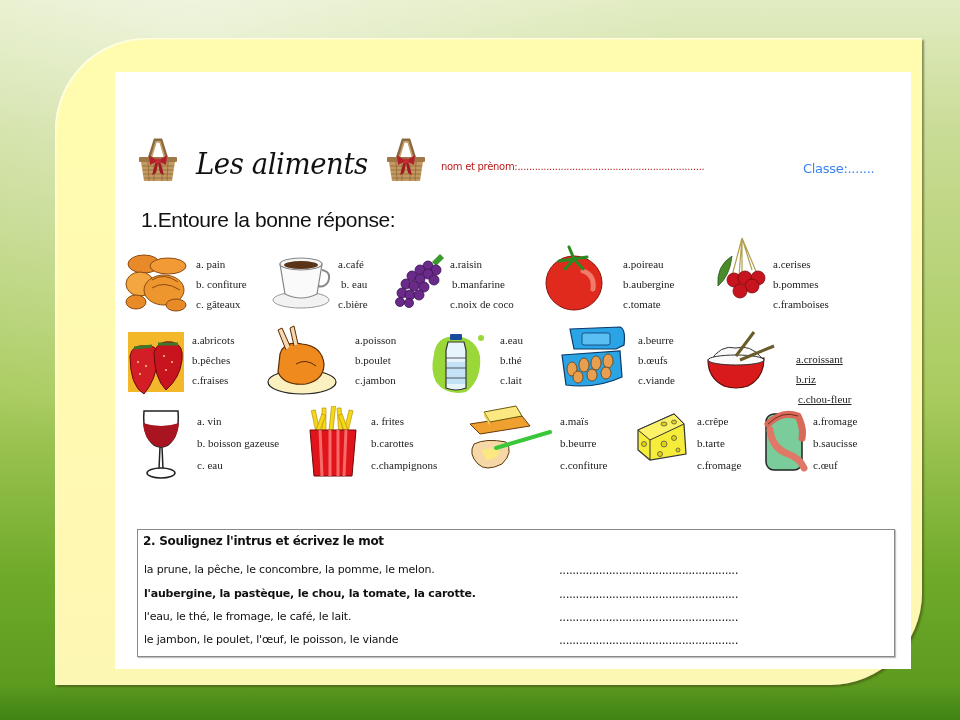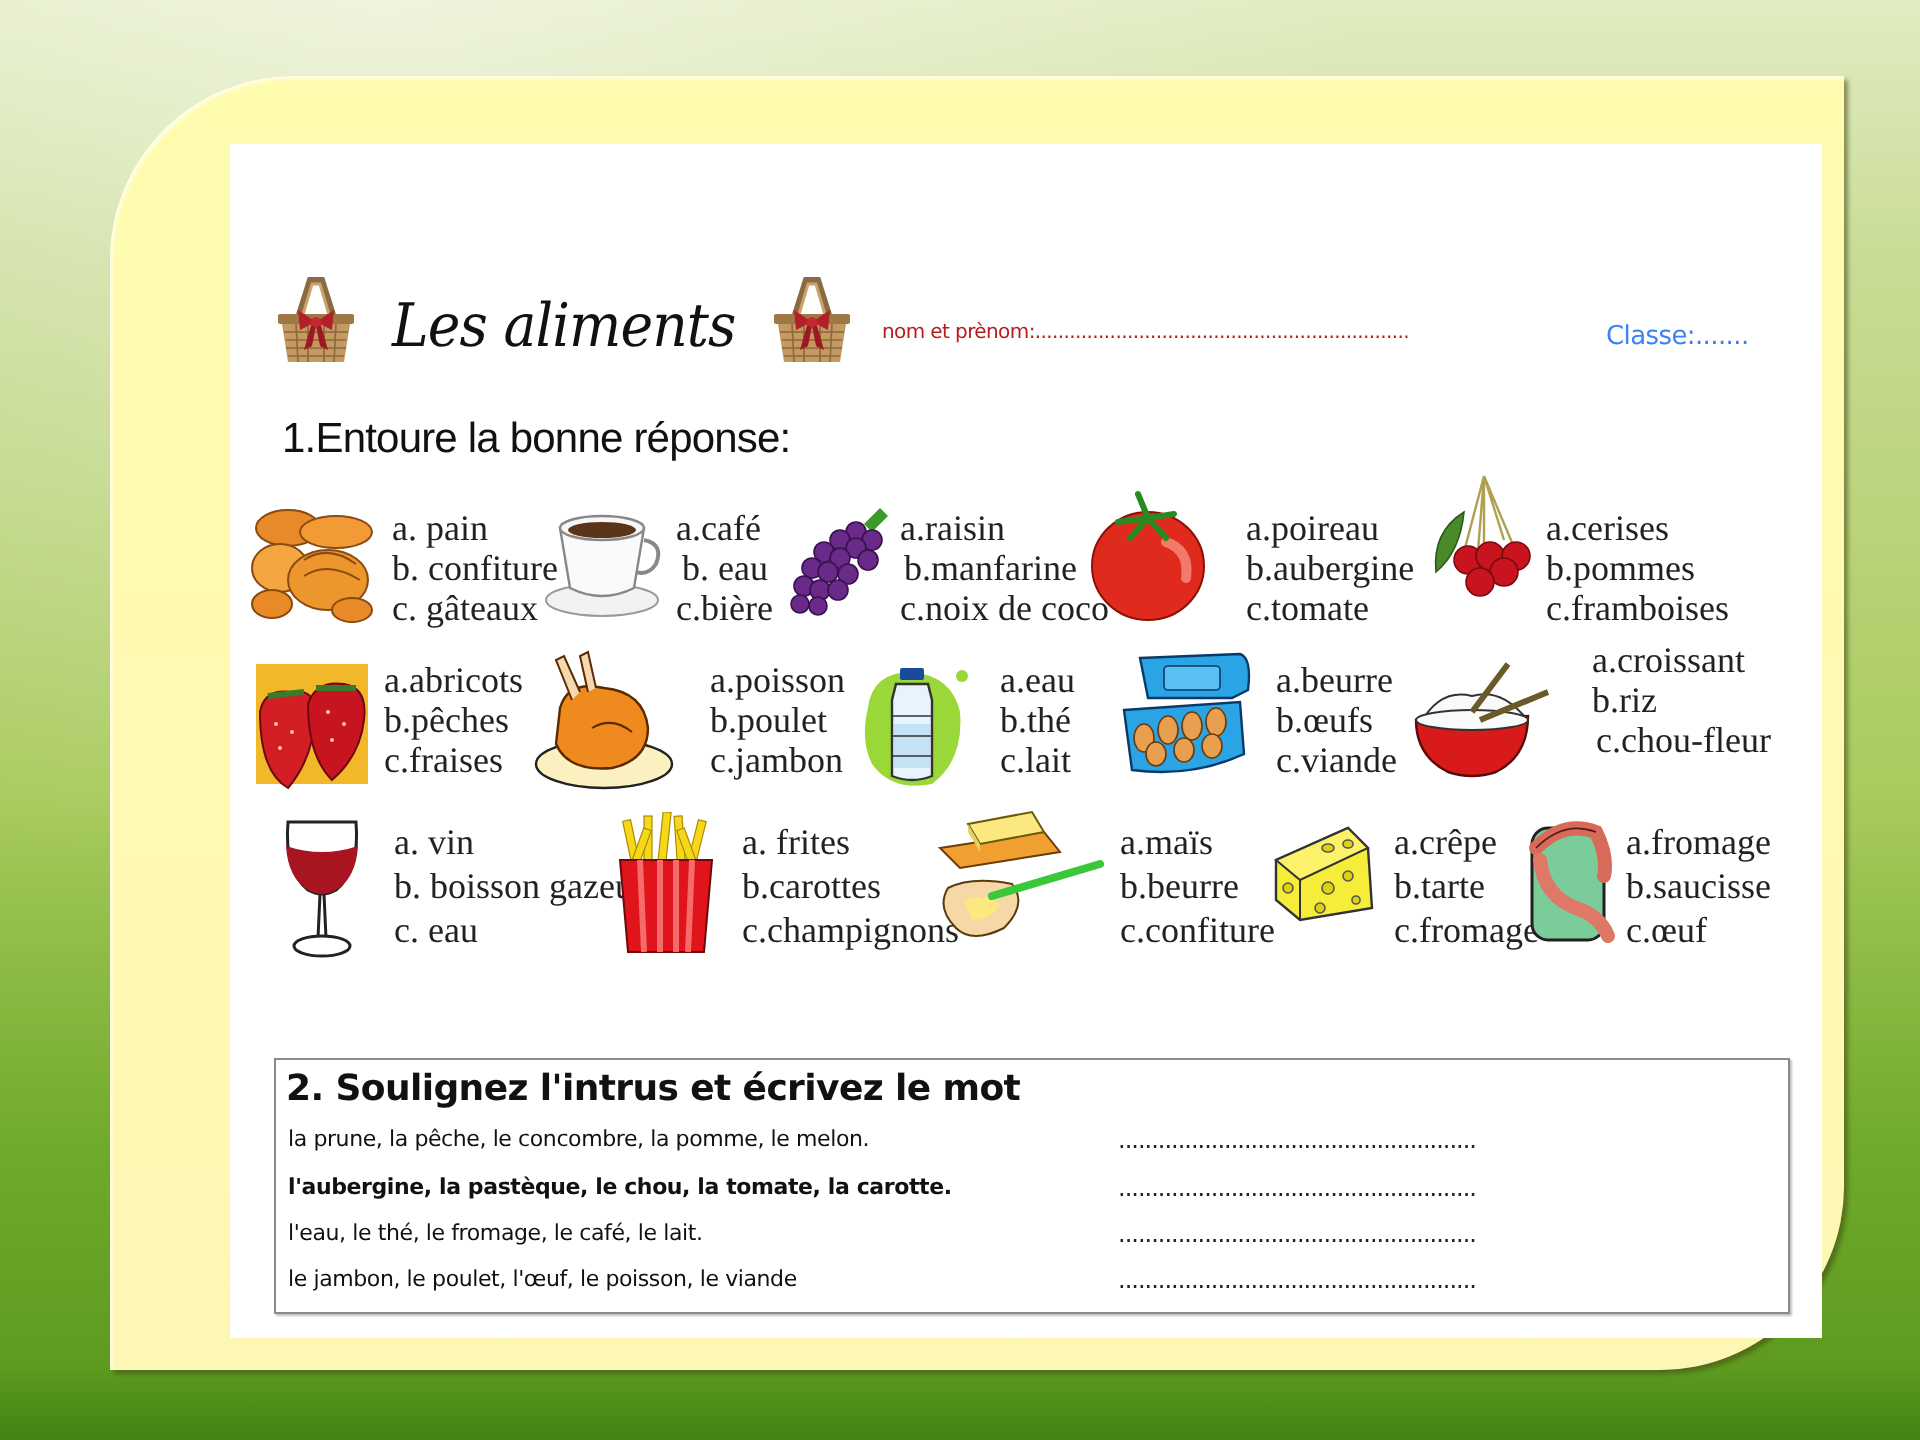--- a/index.html
+++ b/index.html
@@ -54,36 +54,36 @@
     .section1-title {
       position: absolute; left: 141px; top: 208px;
       font-family: Liberation Sans, sans-serif; font-size: 21px; color: #111;
       letter-spacing: -0.4px;
     }
     
     .item { position: absolute; }
     .item .pic { position: absolute; }
     .item .opts {
       position: absolute;
-      font-family: "Liberation Serif", serif; font-size: 18px; color: #222;
+      font-family: "Liberation Serif", serif; font-size: 11px; color: #222;
       line-height: 20px; white-space: nowrap;
     }
     .item .opts div { height: 20px; }
     .row3 .opts { line-height: 22px; }
     .row3 .opts div { height: 22px; }
     
     .box2 {
       position: absolute; left: 137px; top: 529px; width: 758px; height: 128px;
       border: 1.5px solid #8a8a8a;
       background: #fff;
       box-shadow: 1px 1px 1px rgba(0,0,0,0.25);
     }
     .box2-title {
       position: absolute; left: 143px; top: 534px;
-      font-family: "DejaVu Sans", sans-serif; font-size: 18px; color: #111;
+      font-family: "DejaVu Sans", sans-serif; font-size: 12px; color: #111;
       letter-spacing: -0.3px; font-weight: bold;
     }
     .s2-line {
       position: absolute; left: 144px;
       font-family: "DejaVu Sans", sans-serif; font-size: 11px; color: #111;
       letter-spacing: -0.2px; white-space: nowrap;
     }
     .s2-dots {
       position: absolute; left: 559px;
       font-family: "DejaVu Sans", sans-serif; font-size: 12px; color: #222;
@@ -314,21 +314,21 @@
 </div>
 
 <div class="item">
   <svg class="pic" style="left:706px;top:330px;width:70px;height:62px;" viewBox="0 0 70 62">
     <path d="M4 32 Q14 14 30 18 Q44 14 56 28 L4 32 Z" fill="#fafafa" stroke="#333" stroke-width="1"></path>
     <path d="M2 30 L58 28 Q58 48 42 56 Q30 60 18 56 Q2 48 2 30 Z" fill="#d81a1a" stroke="#5a0a0a" stroke-width="1.2"></path>
     <ellipse cx="30" cy="30" rx="28" ry="5" fill="#fafafa" stroke="#333" stroke-width="1"></ellipse>
     <path d="M30 26 L48 2" stroke="#6a5a2a" stroke-width="3"></path>
     <path d="M34 30 L68 16" stroke="#6a5a2a" stroke-width="3"></path>
   </svg>
-  <div class="opts" style="left:796px;top:320px;">
+  <div class="opts" style="left:796px;top:349px;text-decoration:underline;">
     <div>a.croissant</div>
     <div>b.riz</div>
     <div style="padding-left:2px;">c.chou-fleur</div>
   </div>
 </div>
 
 <div class="item row3">
   <svg class="pic" style="left:140px;top:405px;width:42px;height:76px;" viewBox="0 0 42 76">
     <path d="M4 6 Q2 30 14 40 Q21 44 28 40 Q40 30 38 6 Z" fill="#ffffff" stroke="#222" stroke-width="1.5"></path>
     <path d="M3 18 Q4 34 14 40 Q21 44 28 40 Q38 34 39 18 Q21 24 3 18 Z" fill="#a81420"></path>

